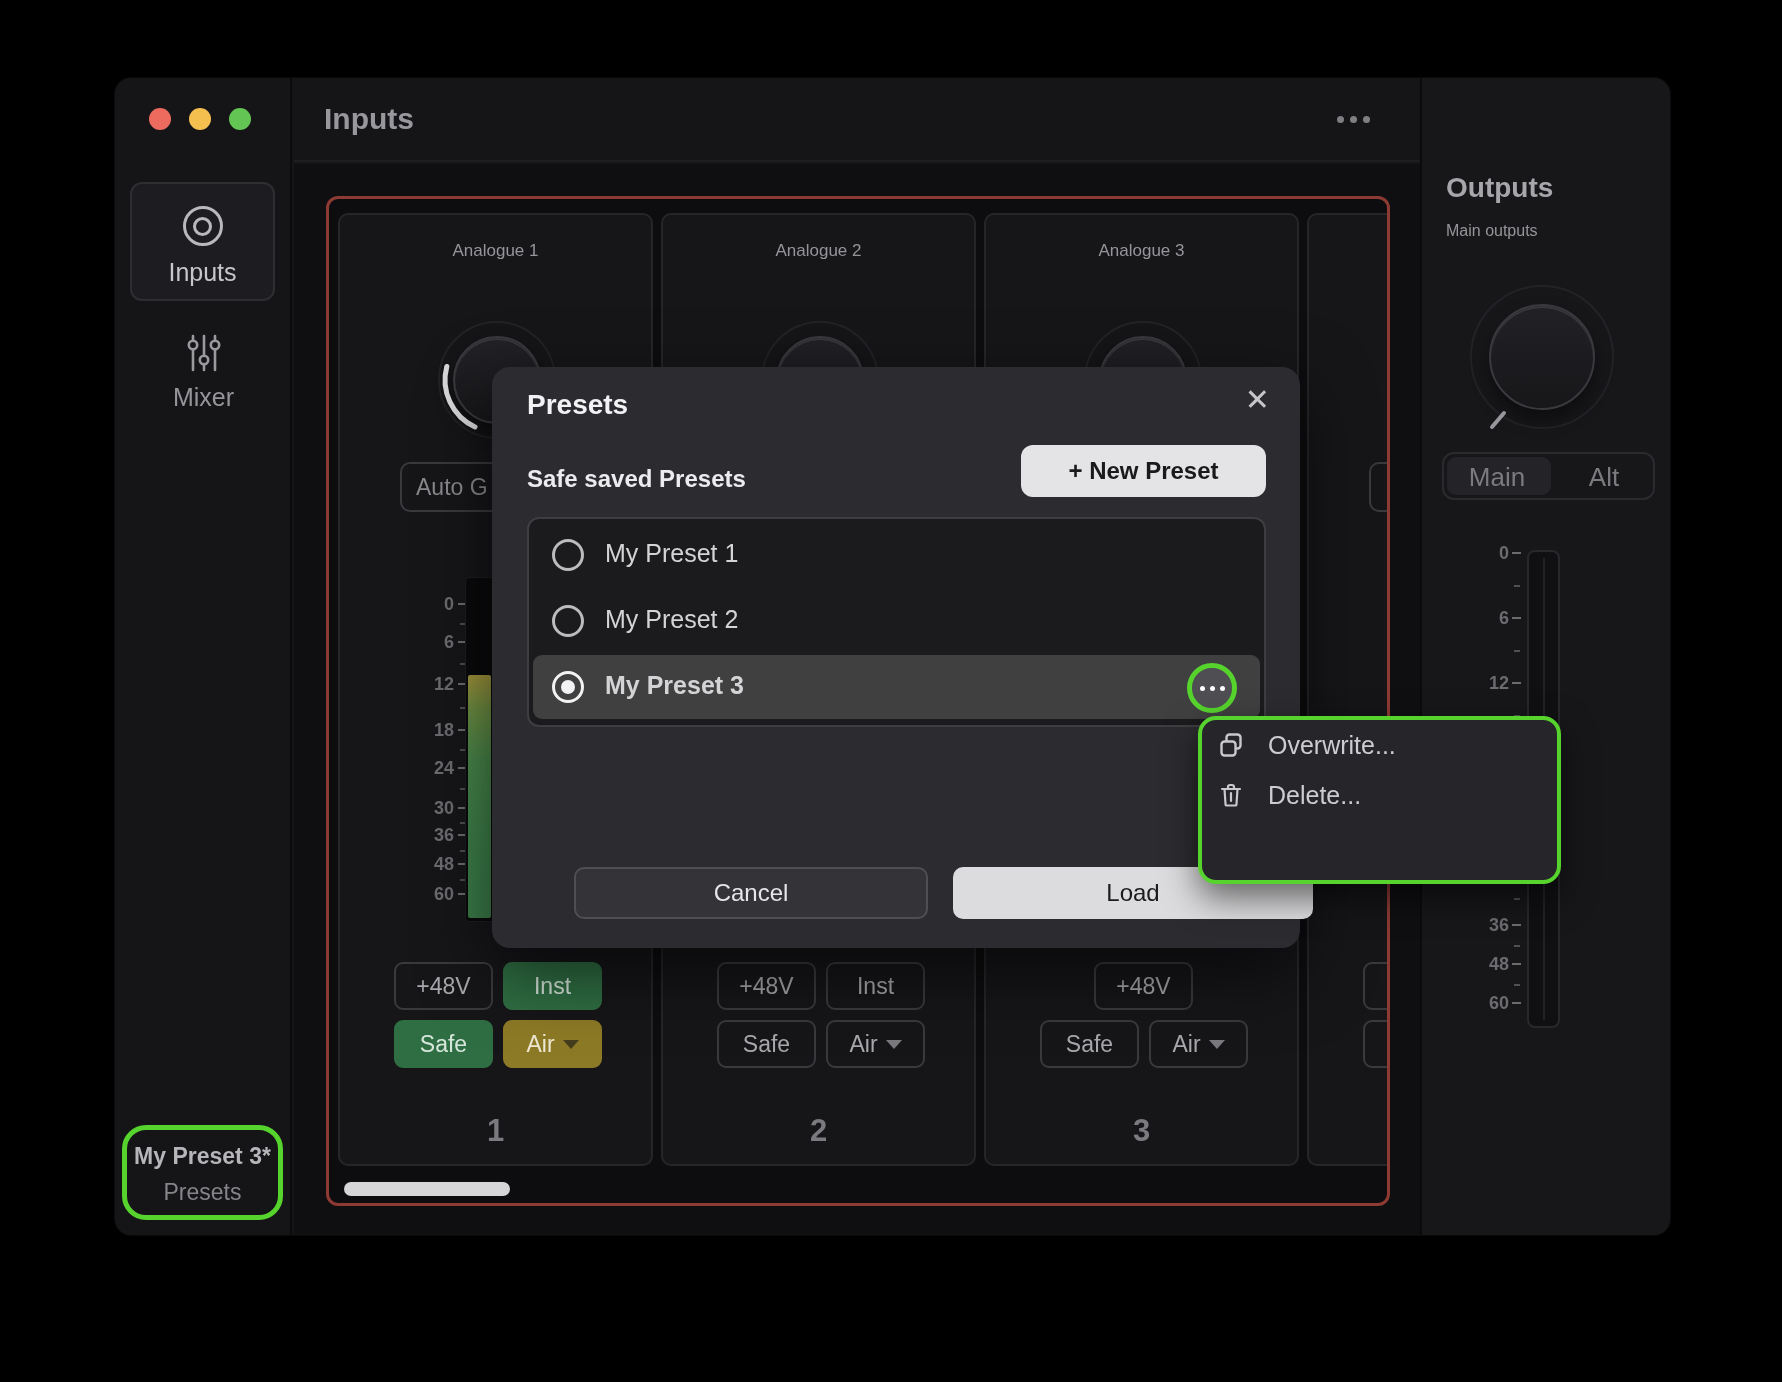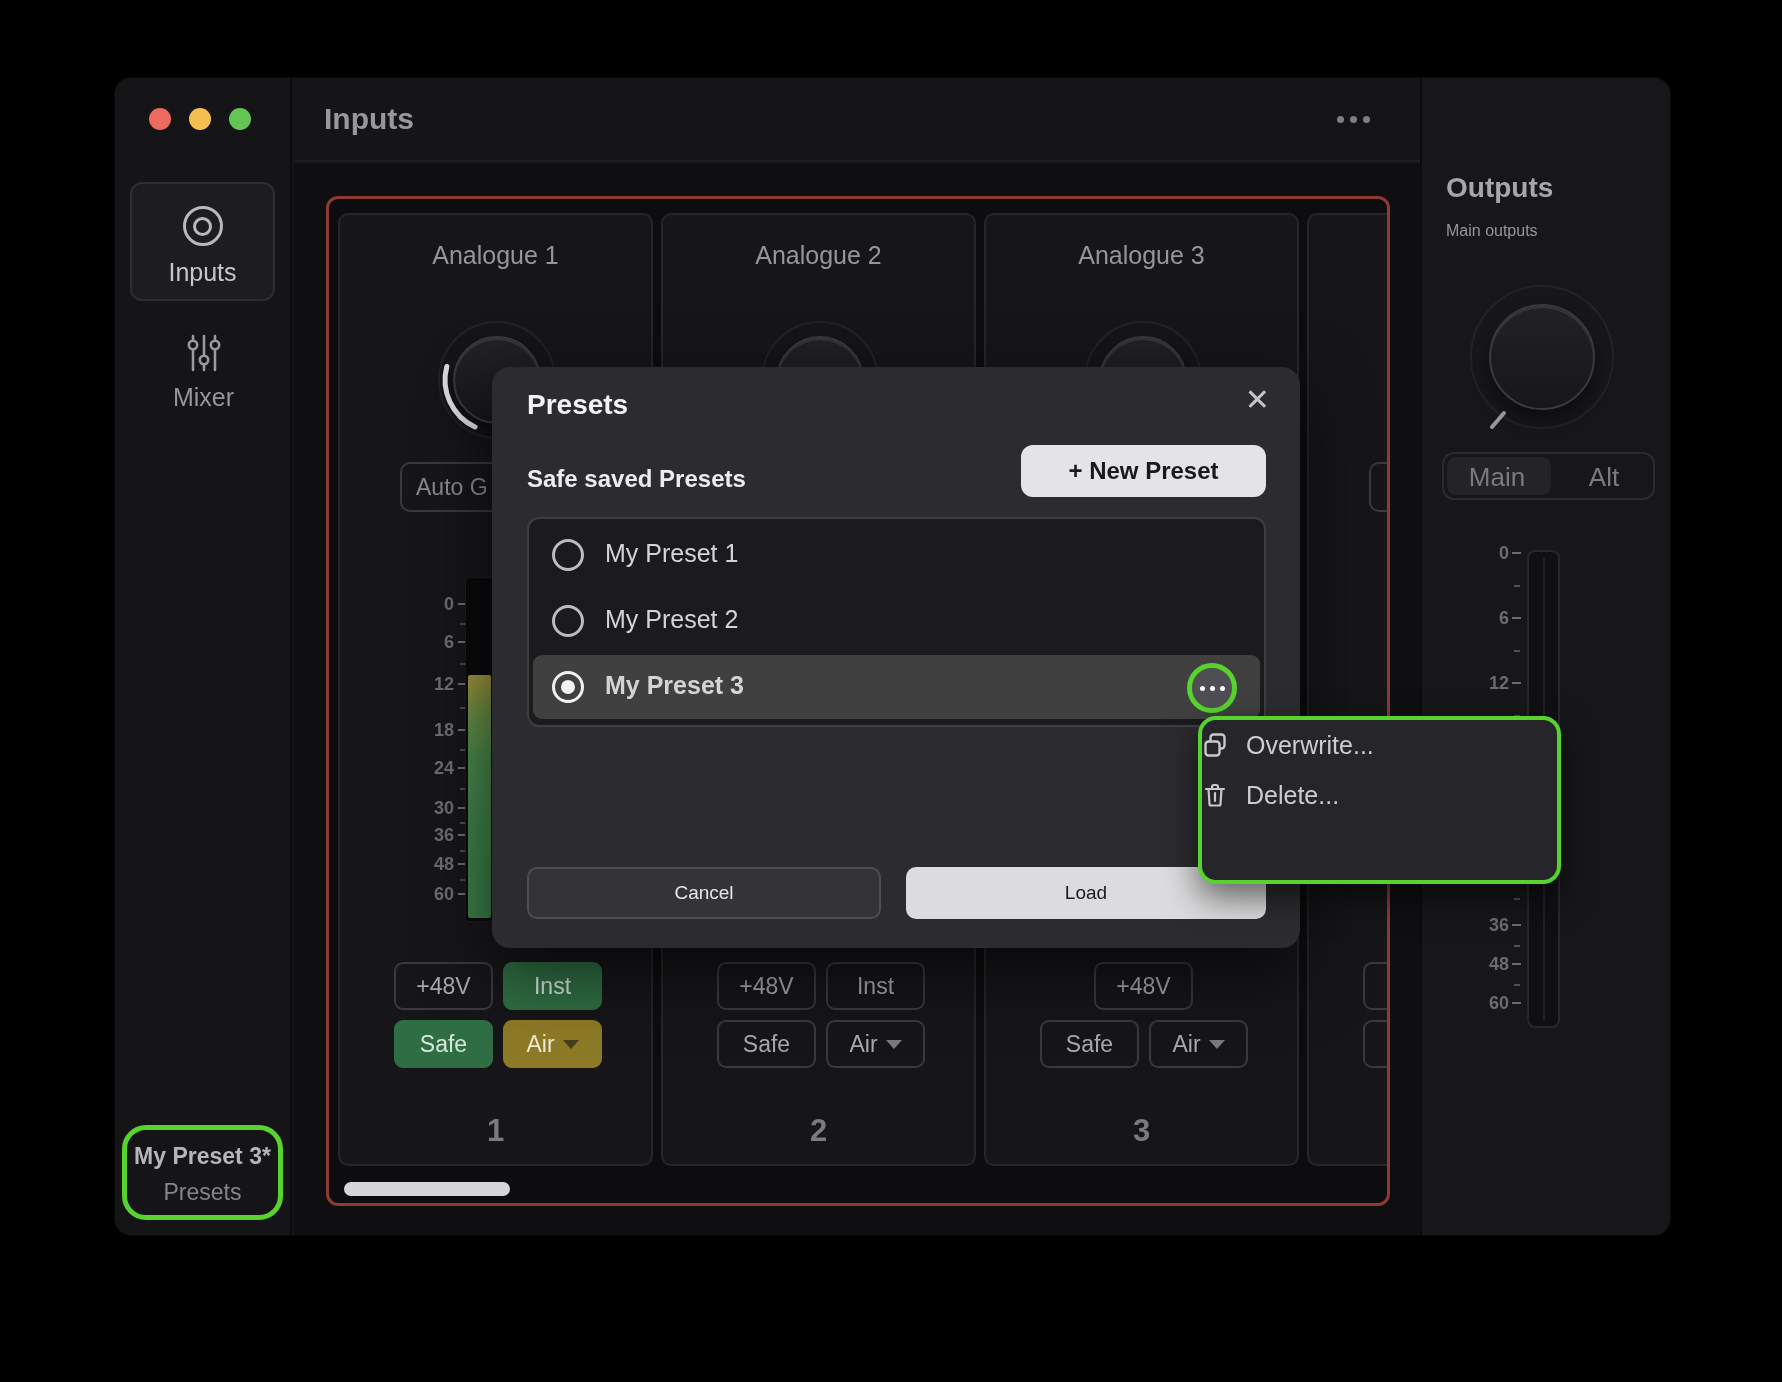--- a/index.html
+++ b/index.html
@@ -54,21 +54,21 @@
   .vmeter-track { position:absolute; background:#101013; border:2px solid #28282c; border-radius:8px; }
   .vmeter-track .mid { position:absolute; left:50%; top:6px; bottom:6px; width:2px; margin-left:-1px; background:#222226; }
   .sc-lbl { position:absolute; width:87px; text-align:right; font-size:18px; font-weight:bold; color:#6c6c70; }
   .sc-tick { position:absolute; height:2px; background:#6c6c70; }
   .sc-tick.minor { background:#505055; }
 
   
   .chan-wrap { position:absolute; left:211px; top:118px; width:1064px; height:1010px;
                border:3px solid #8d3a33; border-radius:12px; background:#0d0d0f; overflow:hidden; }
   .card { position:absolute; top:14px; width:315px; height:953px; background:#161619; border:2px solid #26262a; border-radius:10px; }
-  .card .c-name { position:absolute; left:0; right:0; top:26px; text-align:center; font-size:25px; color:#95959a; }
+  .card .c-name { position:absolute; left:0; right:0; top:26px; text-align:center; font-size:17px; color:#95959a; }
   .card .c-ring { left:98px; top:106px; width:118px; height:118px; }
   .card .c-knob { left:113px; top:121px; width:88px; height:88px; }
   .gain-arc { position:absolute; left:87px; top:95px; }
   .auto-btn { position:absolute; left:60px; top:247px; width:194px; height:50px; border:2px solid #3a3a3e;
               border-radius:10px; color:#8a8a8e; font-size:23px; text-align:left; padding-left:14px; line-height:46px; background:transparent; }
   .meter-scale-lbl { position:absolute; width:114px; text-align:right; font-size:18px; font-weight:bold; color:#6c6c70; height:20px; line-height:20px; }
   .m-tick { position:absolute; left:118px; width:8px; height:2px; background:#6c6c70; }
   .m-tick.minor { left:120px; width:5px; background:#4e4e52; }
   .meter-track { position:absolute; left:125px; top:362px; width:29px; height:345px; background:#0a0a0c; border:1px solid #1e1e21; border-radius:4px; }
   .meter-fill { position:absolute; left:2px; right:2px; top:97px; bottom:3px; border-radius:2px;
@@ -97,28 +97,28 @@
   .prow { position:absolute; left:4px; width:727px; height:64px; border-radius:9px; }
   .prow.selected { background:#404040;font-weight:bold; }
   .radio { position:absolute; left:19px; top:16px; width:32px; height:32px; border:3px solid #bcbcbf; border-radius:50%; }
   .prow.selected .radio { border-color:#f2f2f4; }
   .radio.on::after { content:""; position:absolute; left:6px; top:6px; width:14px; height:14px; border-radius:50%; background:#f2f2f4; }
   .prow .p-name { position:absolute; left:72px; top:16px; font-size:25px; color:#d4d4d7; }
   .row-dots { position:absolute; left:663px; top:149px; width:40px; height:40px; border-radius:50%; background:#4e4e53;
               display:flex; align-items:center; justify-content:center; gap:5px; cursor:pointer; }
   .row-dots .d { width:5px; height:5px; border-radius:50%; background:#fff; }
   .ring-annot { position:absolute; border:5px solid #57d32e; border-radius:50%; pointer-events:none; }
-  .m-btn { position:absolute; top:500px; height:52px; border-radius:10px; font-size:19px; font-family:inherit; }
+  .m-btn { position:absolute; top:500px; height:52px; border-radius:10px; font-size:24px; font-family:inherit;margin-left:47px; }
   .cancel-btn { left:35px; width:354px; background:#333338; border:2px solid #4e4e53; color:#e6e6e8; }
   .load-btn { left:414px; width:360px; background:#dcdcde; border:none; color:#1b1b1e; }
 
   
   .ctx { position:absolute; left:1083px; top:638px; width:363px; height:168px; border:4px solid #57d32e;
          border-radius:18px; background:#26262a; box-shadow:0 14px 34px rgba(0,0,0,.55); overflow:hidden; }
-  .ctx-item { position:relative; height:50px; display:flex; align-items:center; gap:18px; cursor:pointer; }
+  .ctx-item { position:relative; height:50px; display:flex; align-items:center; padding-left:16px; gap:24px; cursor:pointer; }
   .ctx-item.hover { background:#454549; }
   .ctx-item .c-lbl { font-size:25px; color:#cdcdd0; }
   .ctx-item svg { flex:0 0 auto; }
 </style>
 </head>
 <body>
 
 <div class="page">
   <div class="window">
 

